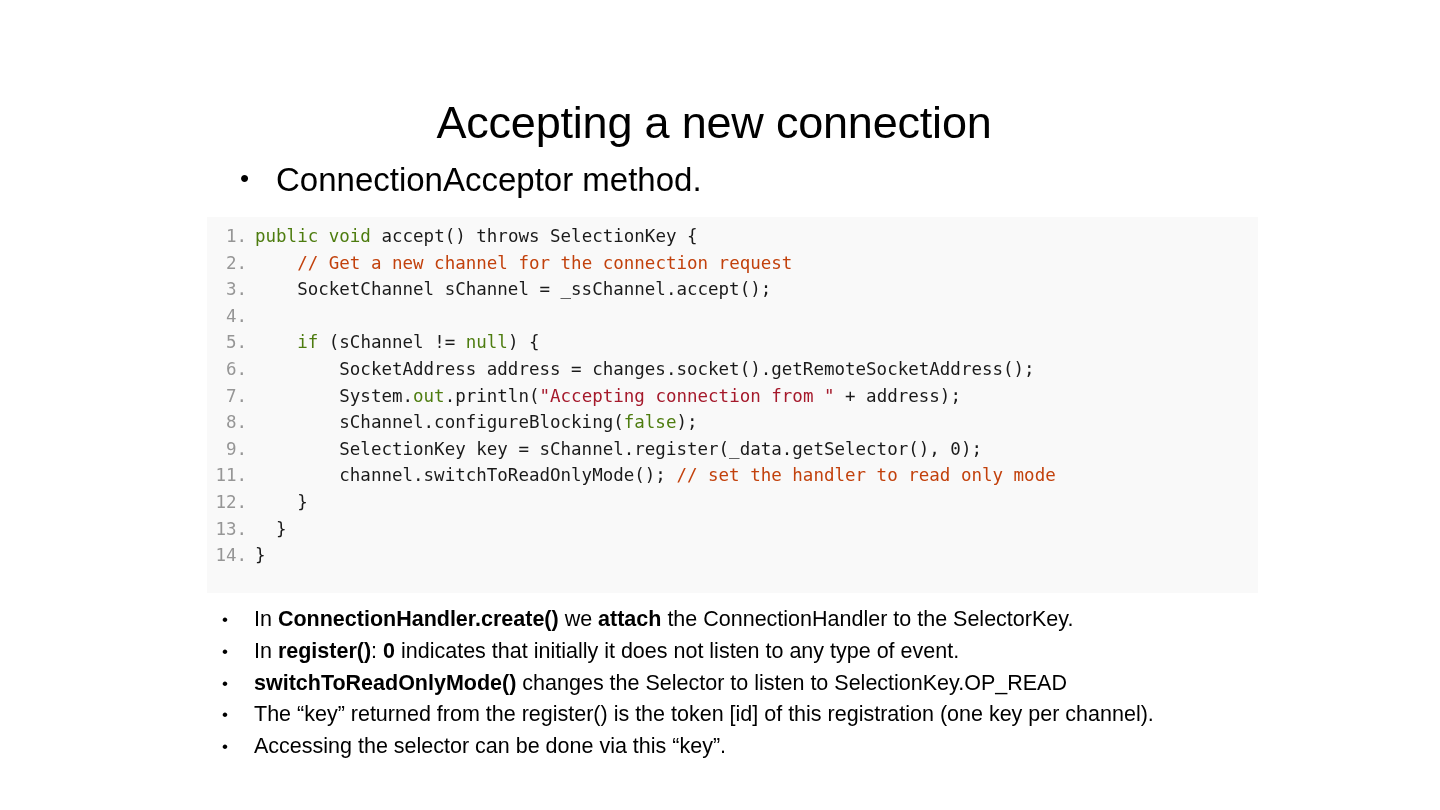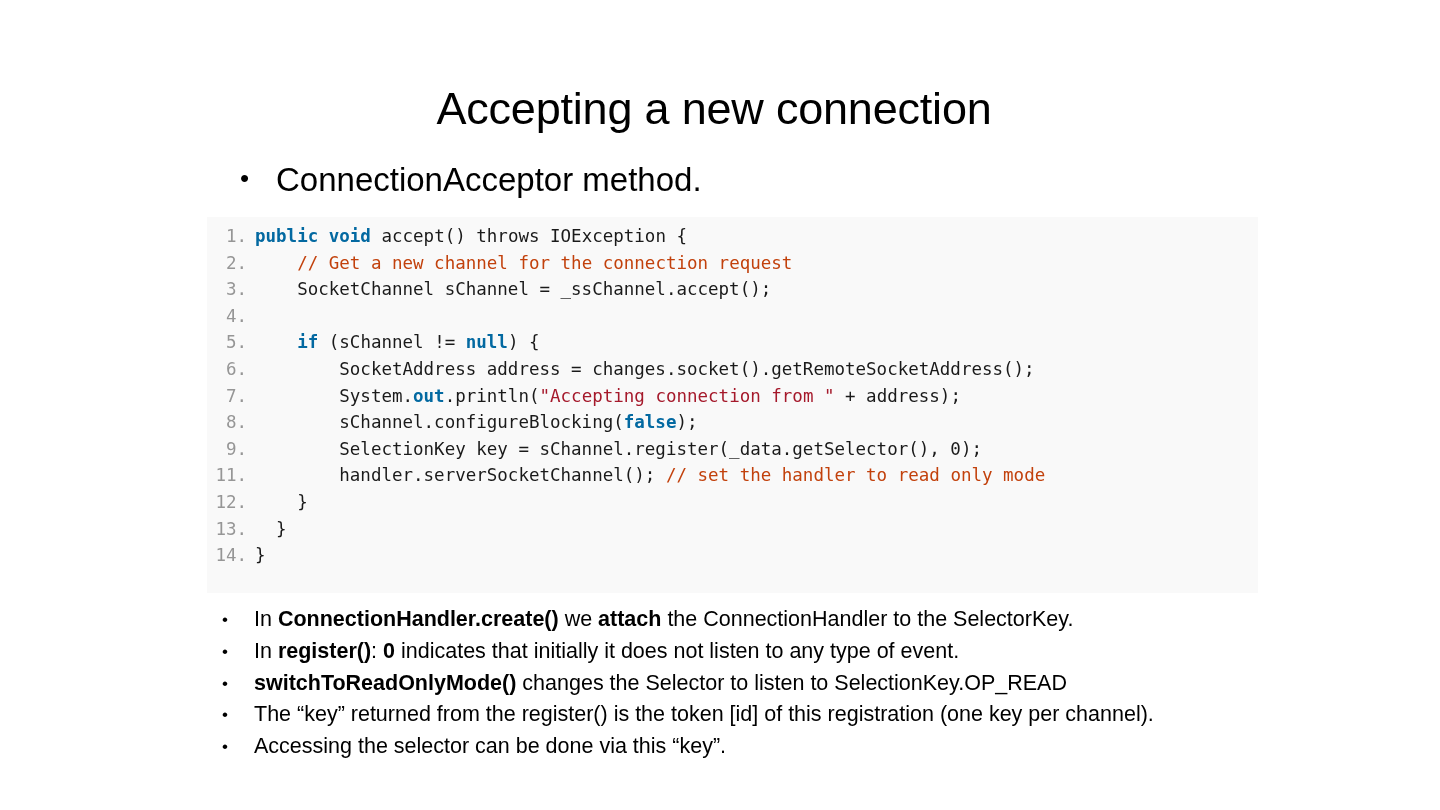--- a/index.html
+++ b/index.html
@@ -17,21 +17,21 @@
   }
   .slide {
     position: absolute;
     inset: 0;
     background: #ffffff;
   }
 
   
   .slide-title {
     position: absolute;
-    top: 53px;
+    top: 67px;
     left: 0;
     width: 1428px;
     text-align: center;
     font-size: 45px;
     font-weight: 400;
     line-height: 1.15;
     letter-spacing: -0.2px;
     white-space: nowrap;
   }
 
@@ -84,21 +84,21 @@
     padding-right: 8px;
     box-sizing: border-box;
     -webkit-user-select: none;
     user-select: none;
   }
   .code-text {
     flex: 1 1 auto;
     color: #1a1a1a;
     white-space: pre;
   }
-  .tok-kw  { color: #0369a1; font-weight: bold; }
+  .tok-kw  { color: #4d7c0f; }
   .tok-cmt { color: #c2410c; }
   .tok-str { color: #a5192b; }
 
   
   .notes {
     position: absolute;
     left: 222px;
     top: 604px;
     width: 1010px;
     font-size: 21.5px;
@@ -126,30 +126,30 @@
 <div class="slide">
 
   <h1 class="slide-title">Accepting a new connection</h1>
 
   <div class="lead-bullet">
     <span class="marker">•</span>
     <span class="text">ConnectionAcceptor method.</span>
   </div>
 
   <div class="code-block" id="code-block">
-      <div class="code-line"><span class="ln">1.</span><span class="code-text"><span class="tok-kw">public</span><span> </span><span class="tok-kw">void</span><span> accept() throws IOException {</span></span></div>
+      <div class="code-line"><span class="ln">1.</span><span class="code-text"><span class="tok-kw">public</span><span> </span><span class="tok-kw">void</span><span> accept() throws SelectionKey {</span></span></div>
       <div class="code-line"><span class="ln">2.</span><span class="code-text"><span>    </span><span class="tok-cmt">// Get a new channel for the connection request</span></span></div>
       <div class="code-line"><span class="ln">3.</span><span class="code-text"><span>    SocketChannel sChannel = _ssChannel.accept();</span></span></div>
       <div class="code-line"><span class="ln">4.</span><span class="code-text"><span>    </span></span></div>
       <div class="code-line"><span class="ln">5.</span><span class="code-text"><span>    </span><span class="tok-kw">if</span><span> (sChannel != </span><span class="tok-kw">null</span><span>) {</span></span></div>
       <div class="code-line"><span class="ln">6.</span><span class="code-text"><span>        SocketAddress address = changes.socket().getRemoteSocketAddress();</span></span></div>
       <div class="code-line"><span class="ln">7.</span><span class="code-text"><span>        System.</span><span class="tok-kw">out</span><span>.println(</span><span class="tok-str">"Accepting connection from "</span><span> + address);</span></span></div>
       <div class="code-line"><span class="ln">8.</span><span class="code-text"><span>        sChannel.configureBlocking(</span><span class="tok-kw">false</span><span>);</span></span></div>
       <div class="code-line"><span class="ln">9.</span><span class="code-text"><span>        SelectionKey key = sChannel.register(_data.getSelector(), 0);</span></span></div>
-      <div class="code-line"><span class="ln">11.</span><span class="code-text"><span>        handler.serverSocketChannel(); </span><span class="tok-cmt">// set the handler to read only mode</span></span></div>
+      <div class="code-line"><span class="ln">11.</span><span class="code-text"><span>        channel.switchToReadOnlyMode(); </span><span class="tok-cmt">// set the handler to read only mode</span></span></div>
       <div class="code-line"><span class="ln">12.</span><span class="code-text"><span>    }</span></span></div>
       <div class="code-line"><span class="ln">13.</span><span class="code-text"><span>  }</span></span></div>
       <div class="code-line"><span class="ln">14.</span><span class="code-text"><span>}</span></span></div>
     </div>
 
   <div class="notes" id="notes-list">
       <div class="note-item">
         <span class="marker">•</span>
         <span class="note-text"><span>In </span><b>ConnectionHandler.create()</b><span> we </span><b>attach</b><span> the ConnectionHandler to the SelectorKey.</span></span>
       </div>

